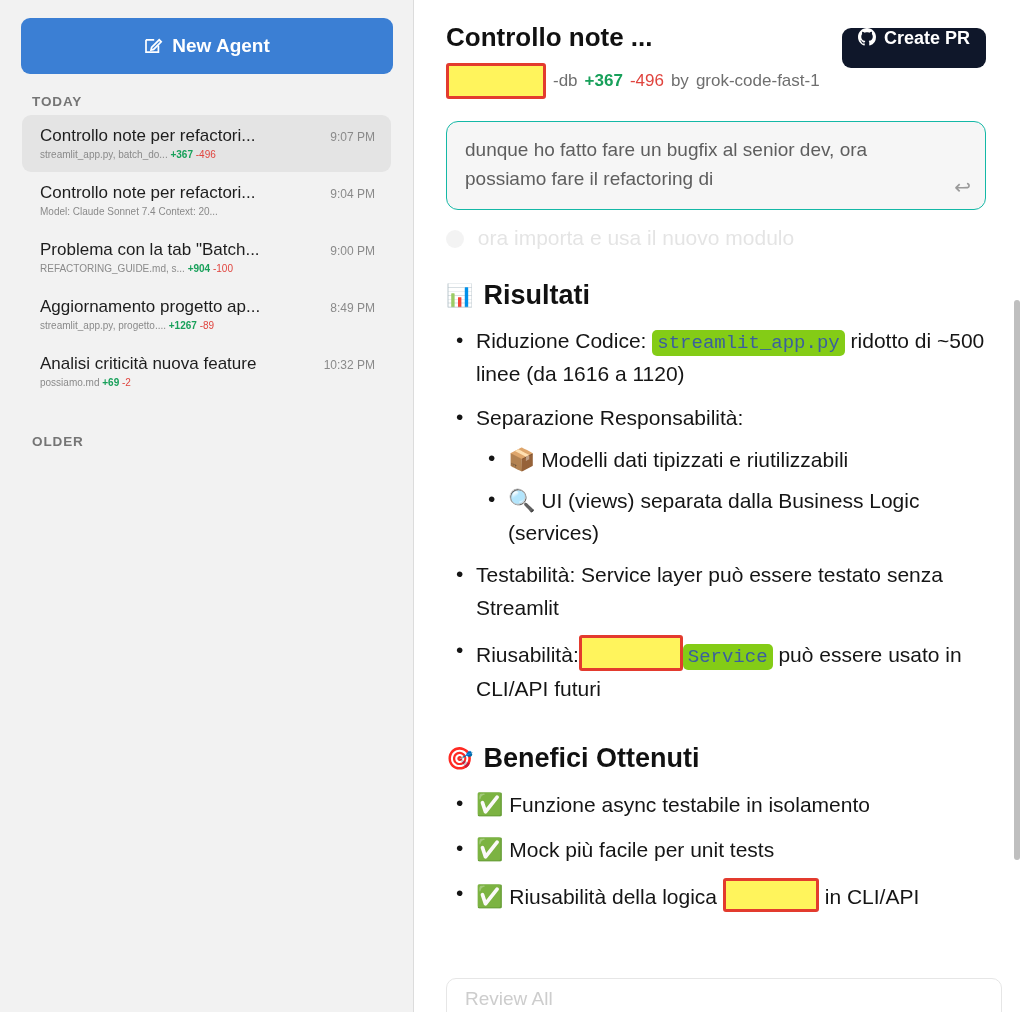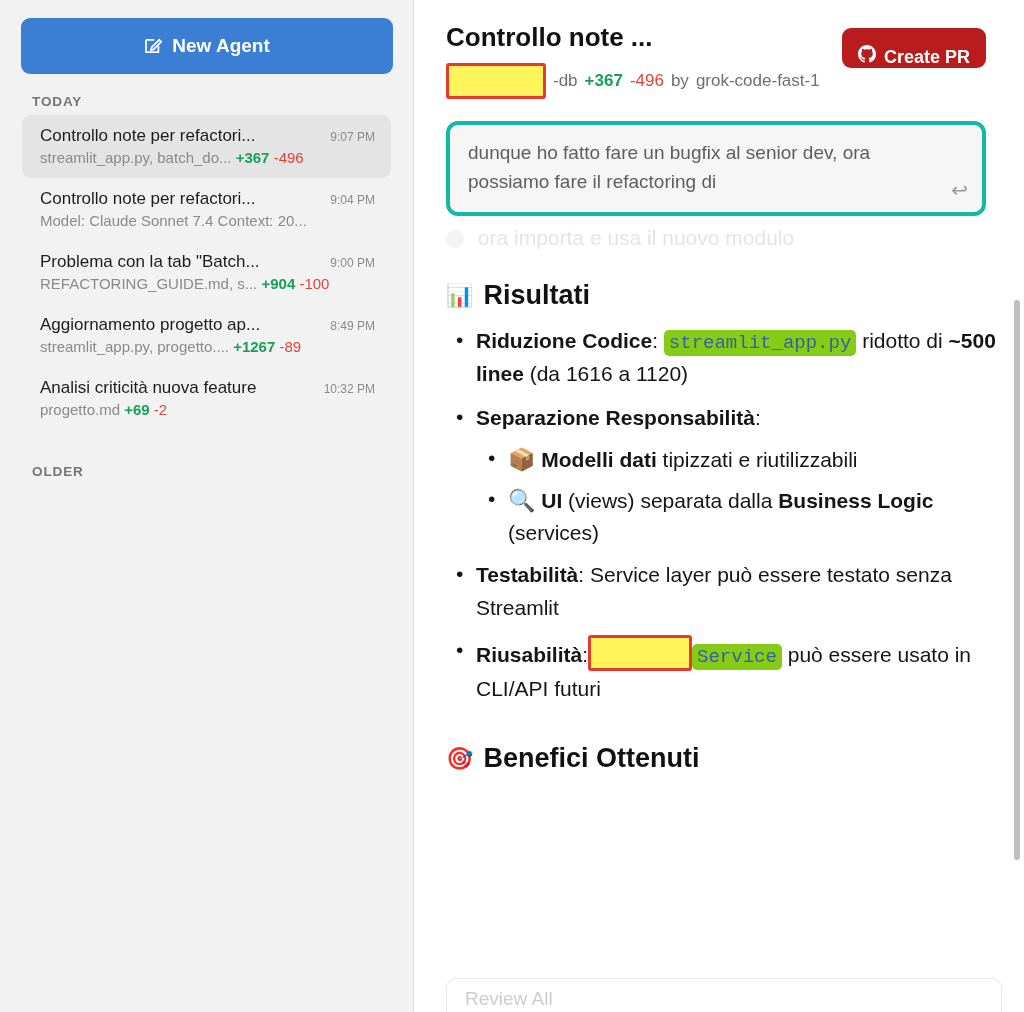--- a/index.html
+++ b/index.html
@@ -75,21 +75,21 @@
     text-overflow: ellipsis;
     flex: 1;
   }
   .conv-time {
     font-size: 12px;
     color: #8a8a8a;
     white-space: nowrap;
   }
   .conv-sub {
     margin-top: 3px;
-    font-size: 15px;
+    font-size: 10px;
     color: #8a8a8a;
     white-space: nowrap;
     overflow: hidden;
     text-overflow: ellipsis;
   }
   .add { color: #18a05a; font-weight: 700; }
   .del { color: #e0443e; font-weight: 400; }
 
   
   .main {
@@ -124,40 +124,40 @@
     white-space: nowrap;
   }
   .redact {
     display: inline-block;
     background: #fff45c;
     border: 3px solid #e33b2e;
     border-radius: 3px;
   }
   .redact.r1 { width: 100px; height: 36px; vertical-align: -10px; }
   .create-pr {
-    background: #b91c1c;
+    background: #0f172a;
     color: #fff;
     border-radius: 9px;
     height: 40px;
     padding: 0 16px;
     display: flex;
-    align-items: flex-end;
+    align-items: flex-start;
     gap: 8px;
     font-size: 18px;
     font-weight: 600;
     cursor: pointer;
     margin-top: 6px;
     white-space: nowrap;
   }
 
   
   .prompt-box {
     margin-top: 22px;
     background: #f6f6f6;
-    border: 4px solid #14b8a6;
+    border: 1px solid #14b8a6;
     border-radius: 12px;
     padding: 14px 18px 16px 18px;
     position: relative;
     min-height: 78px;
   }
   .prompt-text {
     font-size: 19px;
     color: #5e5e5e;
     line-height: 1.5;
     padding-right: 34px;
@@ -234,21 +234,21 @@
     top: -1px;
   }
   code.inline {
     font-family: "Liberation Mono", monospace;
     background: #84cc16;
     border-radius: 5px;
     padding: 2px 5px;
     font-size: 19px;
     color: #3a5f9e;
   }
-  b, strong { font-weight: 700; text-align: center; }
+  b, strong { font-weight: 400; text-align: center; }
   .redact.r2 { width: 104px; height: 36px; vertical-align: -9px; }
   .redact.r3 { width: 96px; height: 34px; vertical-align: -8px; }
   .emoji { font-size: 22px; }
 
   .bottom-card {
     position: absolute;
     left: 0;
     right: 0;
     bottom: -6px;
     height: 40px;
@@ -336,21 +336,21 @@
         <span class="del">-89</span>
       </div>
     </div>
 
     <div class="conv">
       <div class="conv-top">
         <span class="conv-title">Analisi criticità nuova feature</span>
         <span class="conv-time">10:32 PM</span>
       </div>
       <div class="conv-sub">
-        <span>progetto.md</span>
+        <span>possiamo.md</span>
         <span class="add">+69</span>
         <span class="del">-2</span>
       </div>
     </div>
 
     <div class="section-label" style="padding-top:34px">OLDER</div>
   </div>
 
   <div class="main">
 
@@ -421,20 +421,34 @@
         <li>
           <b>Riusabilità</b>:<span class="redact r2"></span><code class="inline">Service</code><span> può essere usato in CLI/API futuri</span>
         </li>
       </ul>
 
       <h2 class="sec" style="margin-top:38px">
         <span class="emoji">🎯</span>
         <span>Benefici Ottenuti</span>
       </h2>
 
+      <ul class="bullets">
+        <li>
+          <span class="emoji">✅</span>
+          <b>Funzione async testabile in isolamento</b>
+        </li>
+        <li>
+          <span class="emoji">✅</span>
+          <b>Mock più facile per unit tests</b>
+        </li>
+        <li>
+          <span class="emoji">✅</span>
+          <b>Riusabilità della logica </b><span class="redact r3"></span><b> in CLI/API</b>
+        </li>
+      </ul>
 
       <div class="bottom-card">
         <span>Review All</span>
       </div>
     </div>
 
     <div class="scrollbar"></div>
   </div>
 </div>
 

